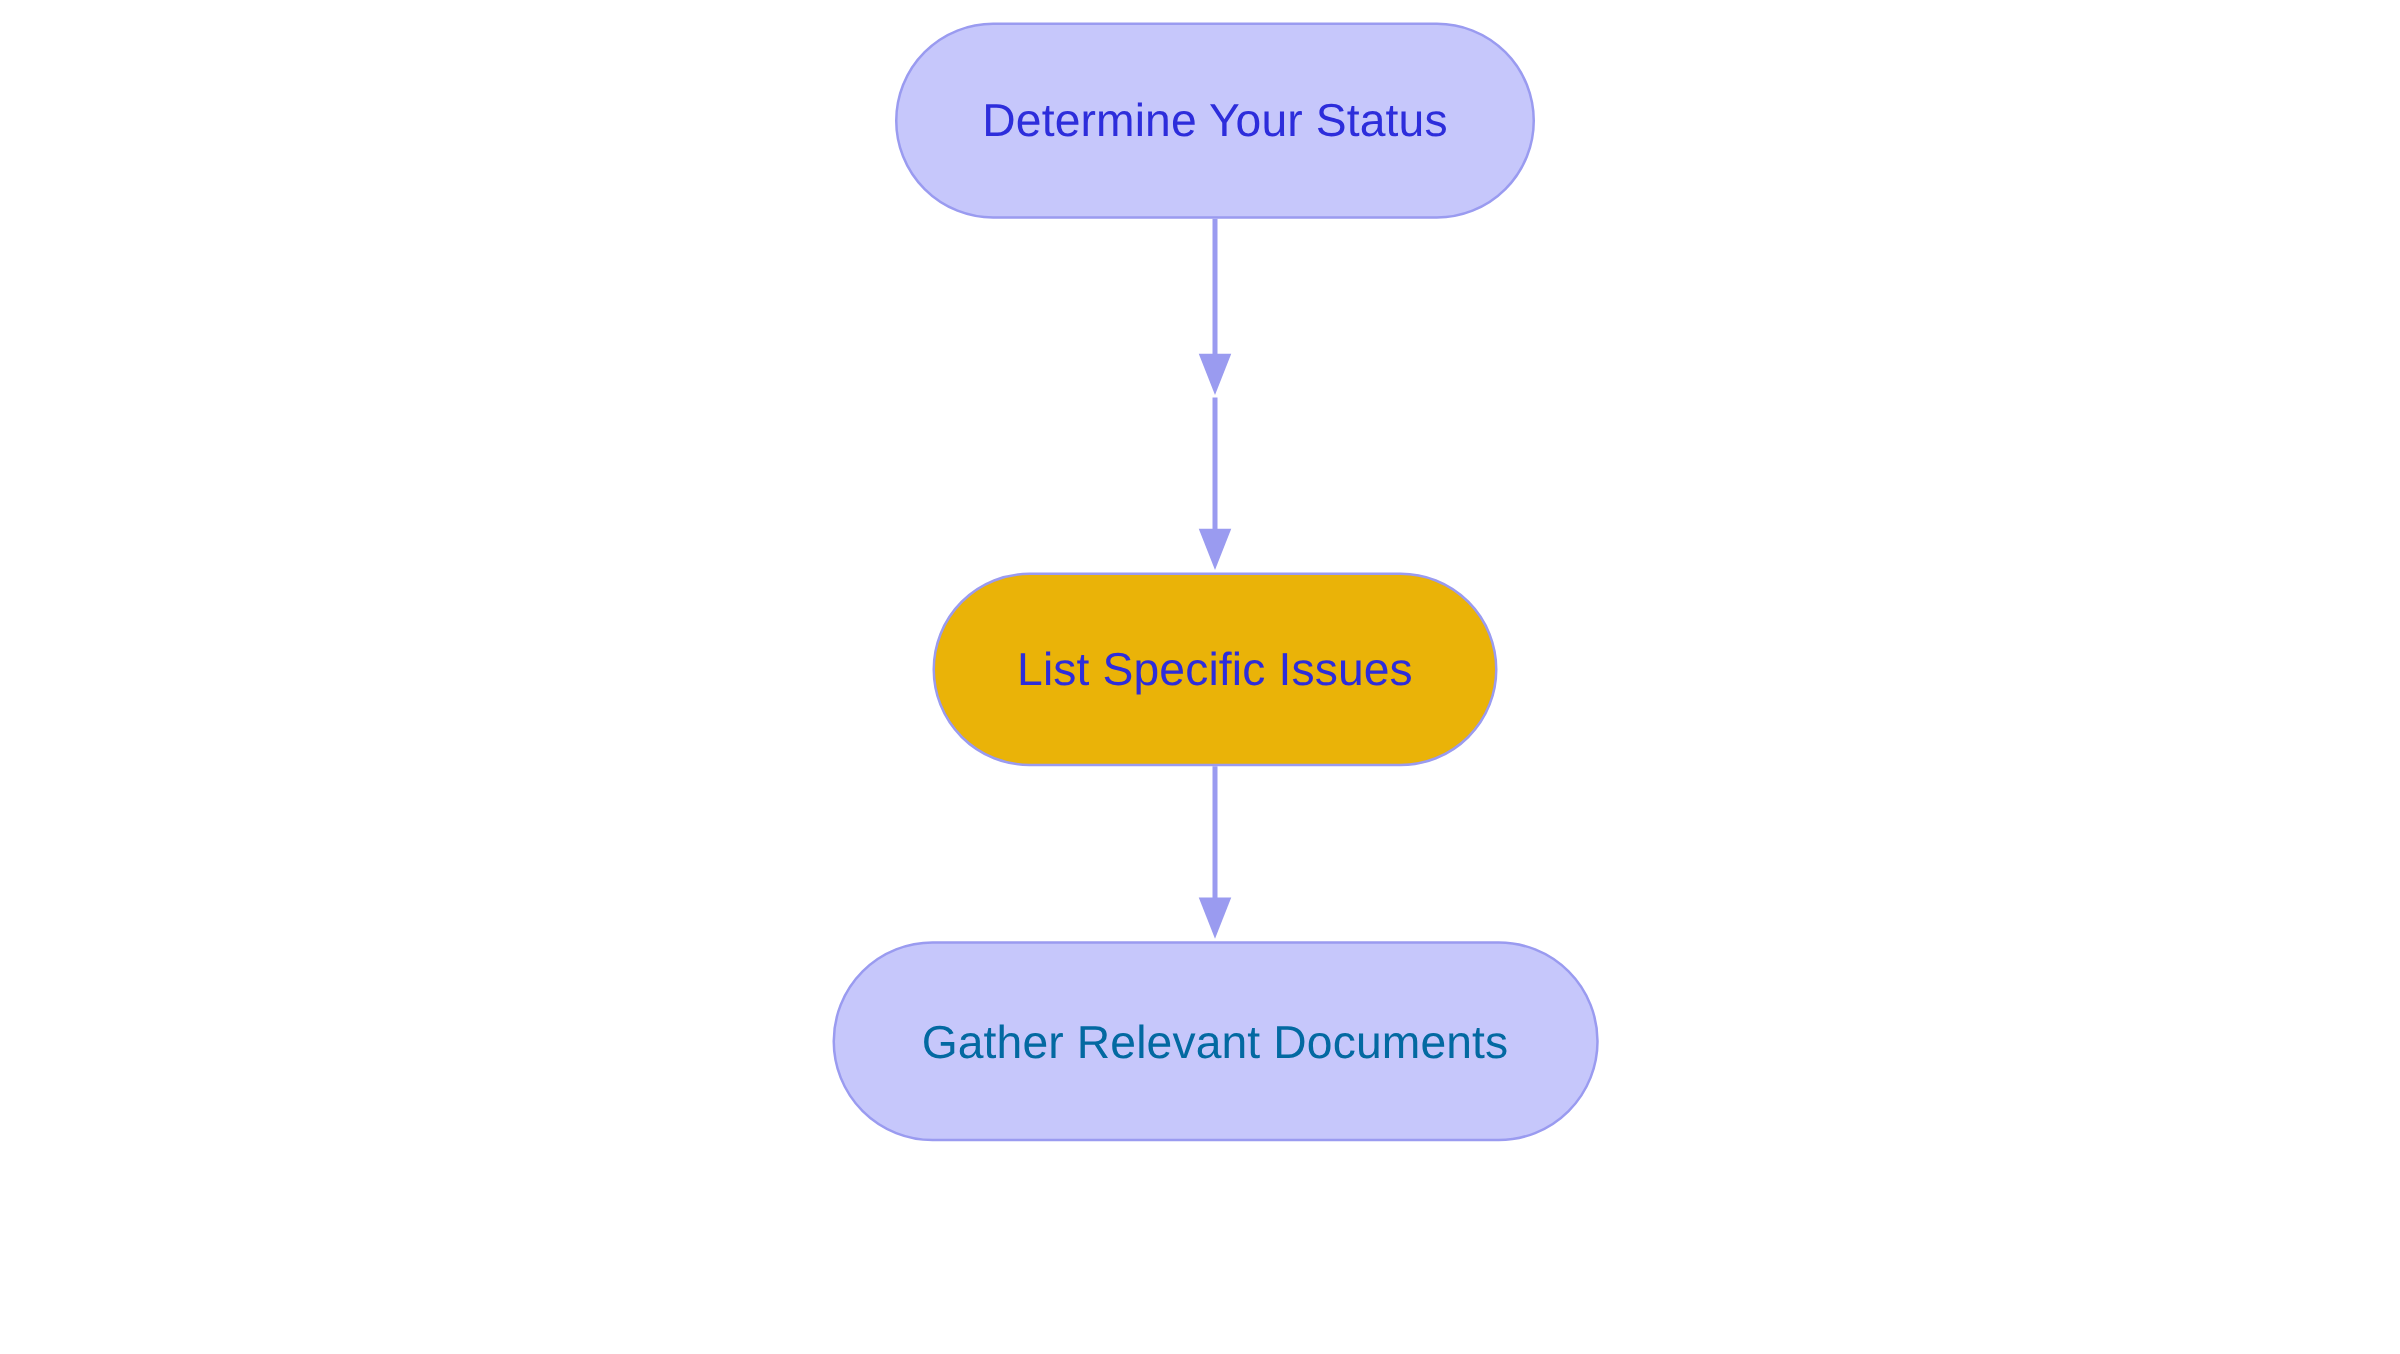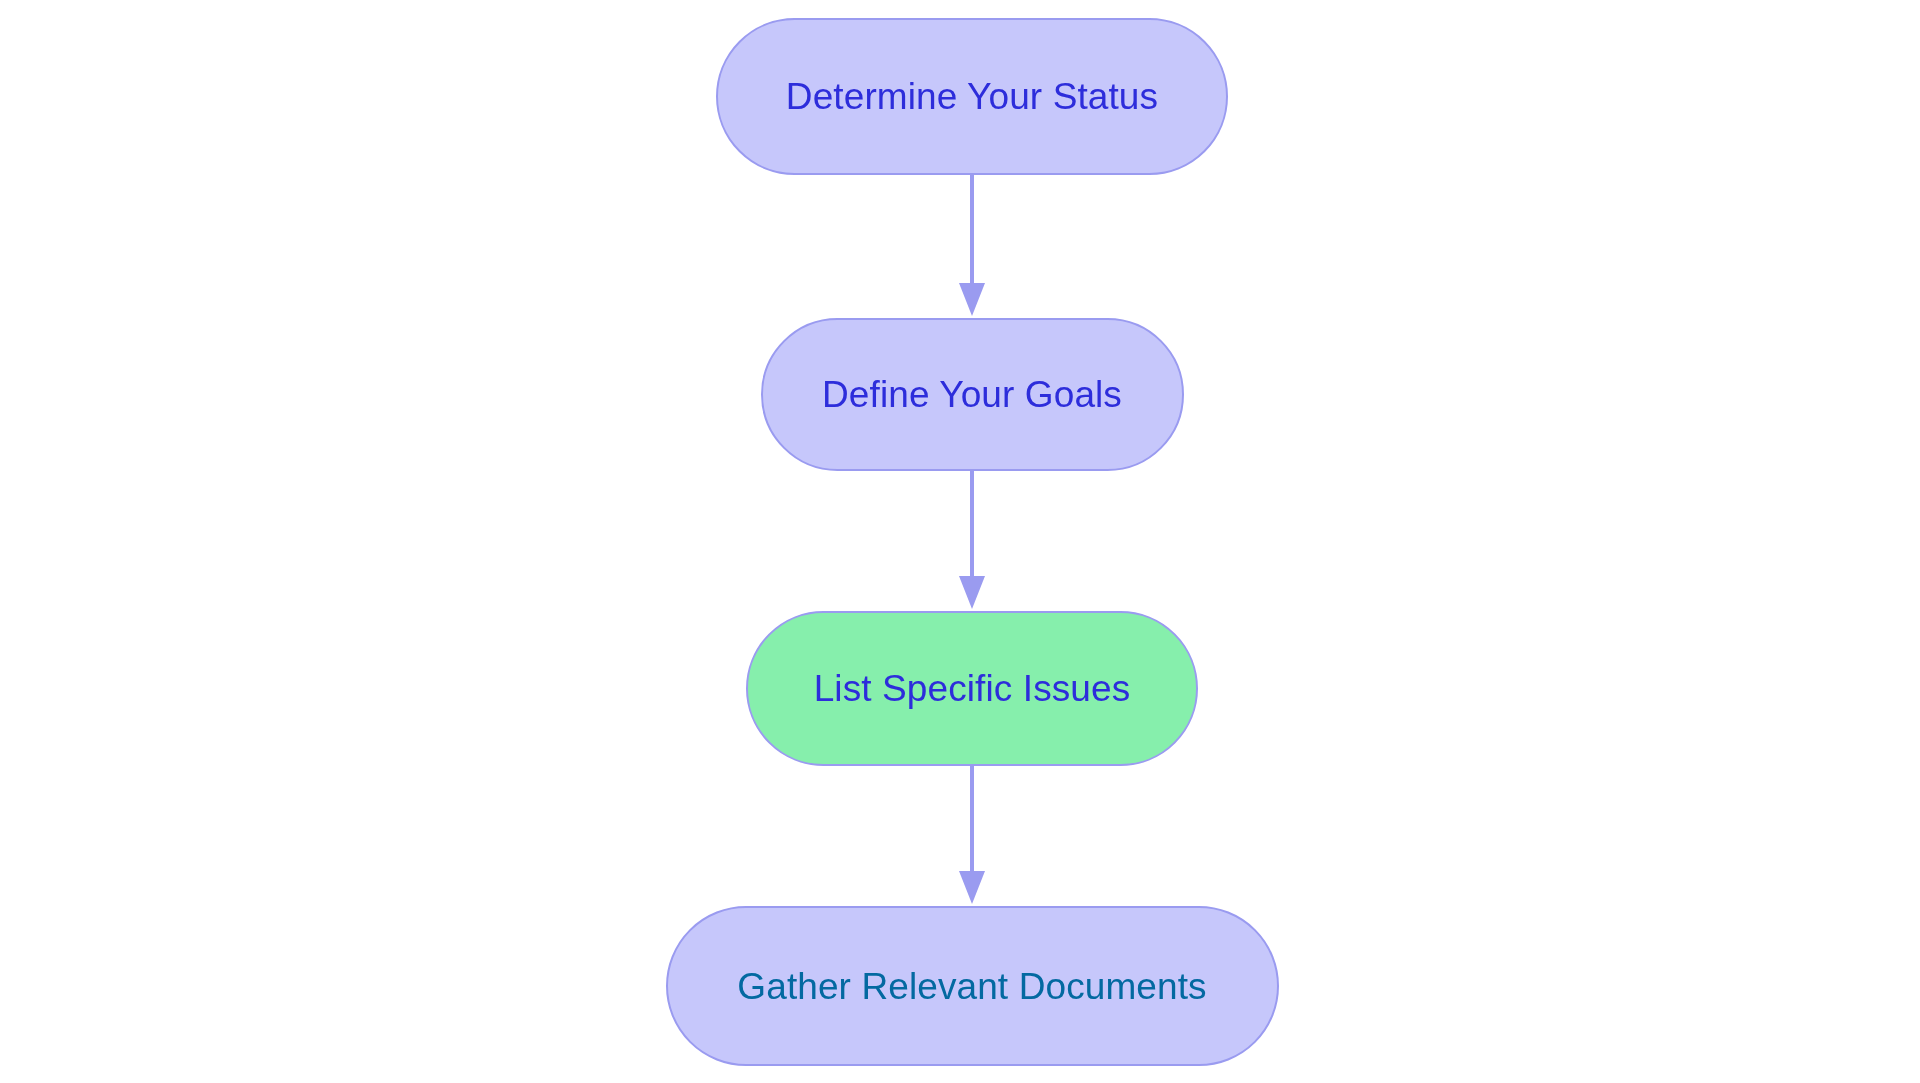--- a/index.html
+++ b/index.html
@@ -91,32 +91,29 @@
       <span class="node-label" style="color: rgb(45, 45, 219);">Determine Your Status</span>
     </div>
 
     <div class="connector" id="edge-0">
       <svg viewBox="0 0 30 143" preserveAspectRatio="none">
         <line x1="15" y1="0" x2="15" y2="113" stroke="#9a9bf0" stroke-width="4"></line>
         <polygon points="15,141 2,108 28,108" fill="#9a9bf0"></polygon>
       </svg>
     </div>
 
-    <div class="node" id="node-1" style="background: rgb(198, 199, 251); border-color: rgb(154, 155, 240);">
-      <span class="node-label" style="color: rgb(45, 45, 219);">Define Your Goals</span>
-    </div>
 
     <div class="connector" id="edge-1">
       <svg viewBox="0 0 30 140" preserveAspectRatio="none">
         <line x1="15" y1="0" x2="15" y2="110" stroke="#9a9bf0" stroke-width="4"></line>
         <polygon points="15,138 2,105 28,105" fill="#9a9bf0"></polygon>
       </svg>
     </div>
 
-    <div class="node" id="node-2" style="background: #86efac; border-color: rgb(154, 155, 240);">
+    <div class="node" id="node-2" style="background: #eab308; border-color: rgb(154, 155, 240);">
       <span class="node-label" style="color: rgb(45, 45, 219);">List Specific Issues</span>
     </div>
 
     <div class="connector" id="edge-2">
       <svg viewBox="0 0 30 140" preserveAspectRatio="none">
         <line x1="15" y1="0" x2="15" y2="110" stroke="#9a9bf0" stroke-width="4"></line>
         <polygon points="15,138 2,105 28,105" fill="#9a9bf0"></polygon>
       </svg>
     </div>
 

